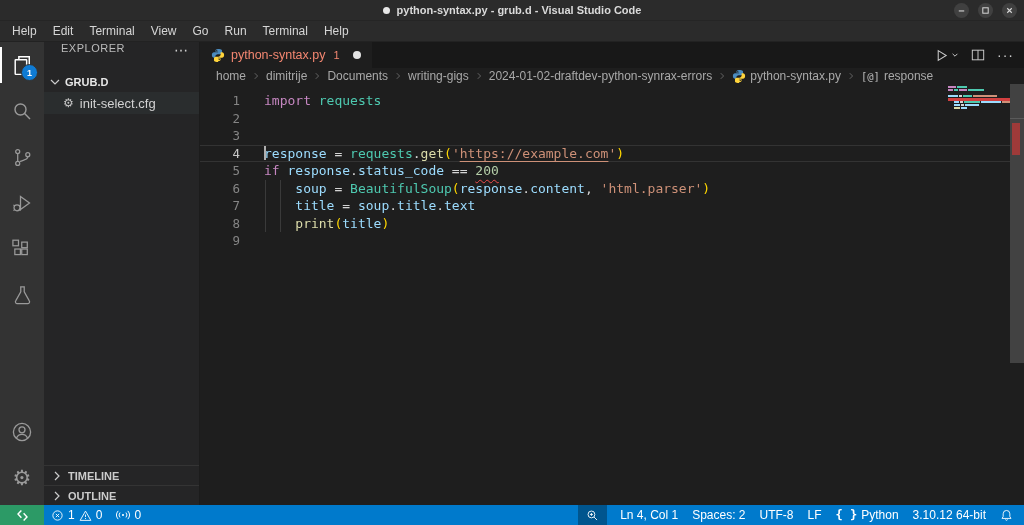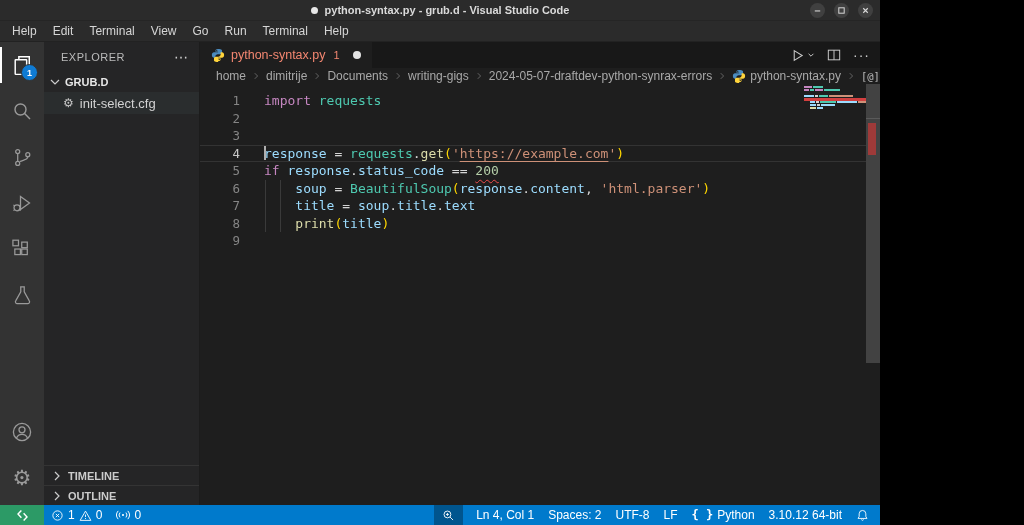--- a/index.html
+++ b/index.html
@@ -1,16 +1,16 @@
 <!DOCTYPE html>
 <html style="--statusbar_blue: #007acc; --remote_green: #2c9a66; --badge_blue: #0f7bd4; --error_red: #f14c4c; --tab_error_fg: #f48771; --kw: #c586c0; --type: #4ec9b0; --var: #9cdcfe; --fn: #dcdcaa; --str: #ce9178; --num: #b5cea8; --op: #d4d4d4; --paren: #ffd700; --linenum: #858585; --linenum_active: #c6c6c6; --minimap_error: #d23f3f; --ruler_error: #9e3a39;"><head>
 <meta charset="utf-8">
 <style>
   html,body{margin:0;padding:0;background:#000;}
-  .window{position:relative;width:880px;height:525px;background:#1e1e1e;overflow:hidden;
+  .window{position:relative;width:1024px;height:525px;background:#1e1e1e;overflow:hidden;
           font-family:"Liberation Sans",sans-serif;color:#ccc;-webkit-font-smoothing:antialiased;}
   svg{display:block}
 
   
   .titlebar{position:absolute;top:0;left:0;right:0;height:21px;background:#2b2b2b;
             display:flex;align-items:center;justify-content:center;font-size:11px;
             font-weight:bold;color:#dadada;border-bottom:1px solid #252525;box-sizing:border-box}
   .title-dot{width:7px;height:7px;border-radius:50%;background:#e8e8e8;margin-right:7px;flex:none}
   .win-controls{position:absolute;right:7px;top:3px;display:flex;gap:9px}
   .win-btn{width:15px;height:15px;border-radius:50%;background:#404040;color:#d9d9d9;
@@ -32,21 +32,21 @@
   .act-item.active{color:#ffffff}
   .act-item.active::before{content:"";position:absolute;left:0;top:5px;bottom:5px;width:2px;background:#fff}
   .act-badge{position:absolute;right:6px;bottom:7px;min-width:15px;height:15px;border-radius:50%;
              background:var(--badge_blue);color:#fff;font-size:9px;font-weight:bold;
              display:flex;align-items:center;justify-content:center;border:1px solid #333}
   .act-bottom{margin-top:auto;padding-bottom:4px;display:flex;flex-direction:column;align-items:center}
   .gear-glyph{font-size:21px;line-height:1}
 
   
   .sidebar{width:156px;background:#252526;position:relative;flex:none;border-right:1px solid #1c1c1c;box-sizing:border-box}
-  .sb-header{height:30px;display:flex;align-items:center;padding:0 10px 0 17px;color:#bbbbbb;
+  .sb-header{height:30px;display:flex;align-items:flex-start;padding:0 10px 0 17px;color:#bbbbbb;
              font-size:11px;letter-spacing:.5px}
   .sb-more{margin-left:auto;color:#cfcfcf;font-size:14px;letter-spacing:1px}
   .sb-section{height:20px;display:flex;align-items:center;font-weight:bold;font-size:11px;
               color:#e7e7e7;padding-left:3px;gap:2px}
   .sb-file{height:22px;display:flex;align-items:center;background:#2a2d2e;color:#d2d2d2;
            padding-left:19px;gap:6px;font-size:13px}
   .file-gear{font-size:12px;color:#c5c5c5;line-height:1}
   .sb-bottom{position:absolute;left:0;right:0;bottom:0}
   .sb-panel{height:19px;border-top:1px solid #343434;display:flex;align-items:center;
             font-weight:bold;font-size:11px;color:#cccccc;padding-left:5px;gap:3px}
@@ -310,21 +310,21 @@
             </span>
             <span class="bc-item">
               <span>writing-gigs</span>
             </span>
             <span class="bc-sep">
               <svg width="10" height="10" viewBox="0 0 16 16">
                 <path d="M6 3.5L10.5 8 6 12.5" fill="none" stroke="currentColor" stroke-width="1.4"></path>
               </svg>
             </span>
             <span class="bc-item">
-              <span>2024-05-07-draftdev-python-synrax-errors</span>
+              <span>2024-01-02-draftdev-python-synrax-errors</span>
             </span>
             <span class="bc-sep">
               <svg width="10" height="10" viewBox="0 0 16 16">
                 <path d="M6 3.5L10.5 8 6 12.5" fill="none" stroke="currentColor" stroke-width="1.4"></path>
               </svg>
             </span>
             <span class="bc-item">
               <span>
                 <svg width="14" height="14" viewBox="0 0 16 16">
                   <path fill="#4b8bbe" d="M7.9 1C6.1 1 5.1 1.8 5.1 3v1.3h3v.6H3.4C2.1 4.9 1 6 1 8s1.1 3.1 2.4 3.1H5V9.5C5 8.1 6.2 7 7.6 7h3c1.1 0 2-.9 2-2V3c0-1.2-1.5-2-3.1-2H7.9zM6.6 2.3a.7.7 0 1 1 0 1.4.7.7 0 0 1 0-1.4z"></path>

